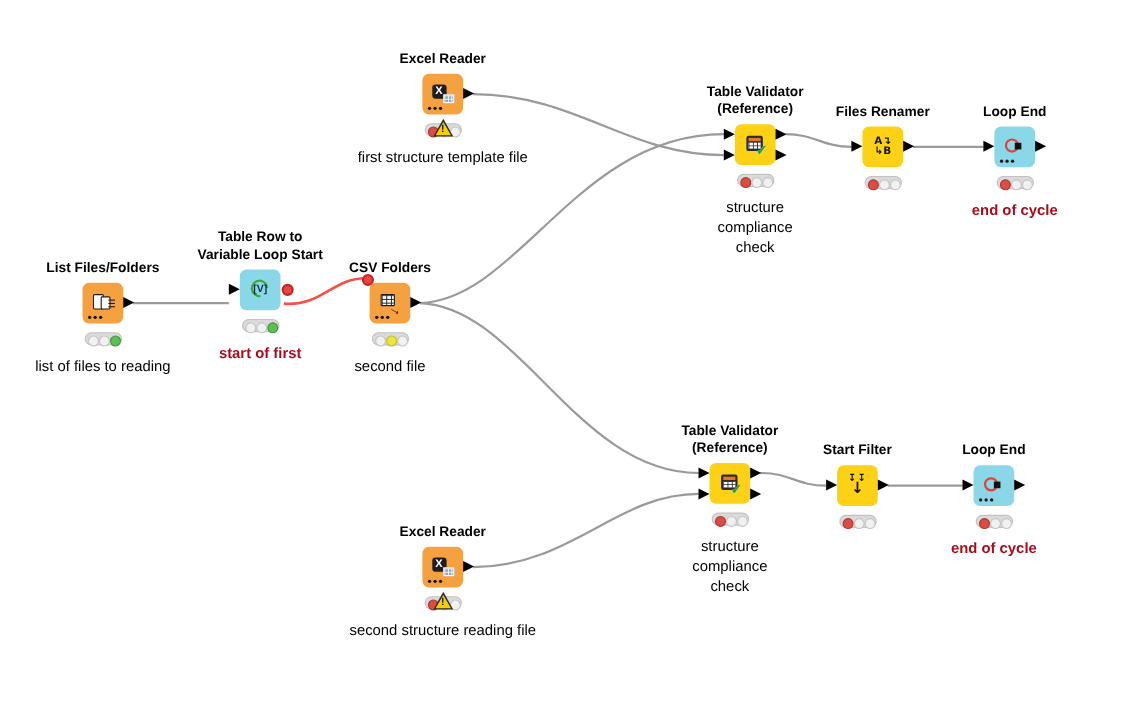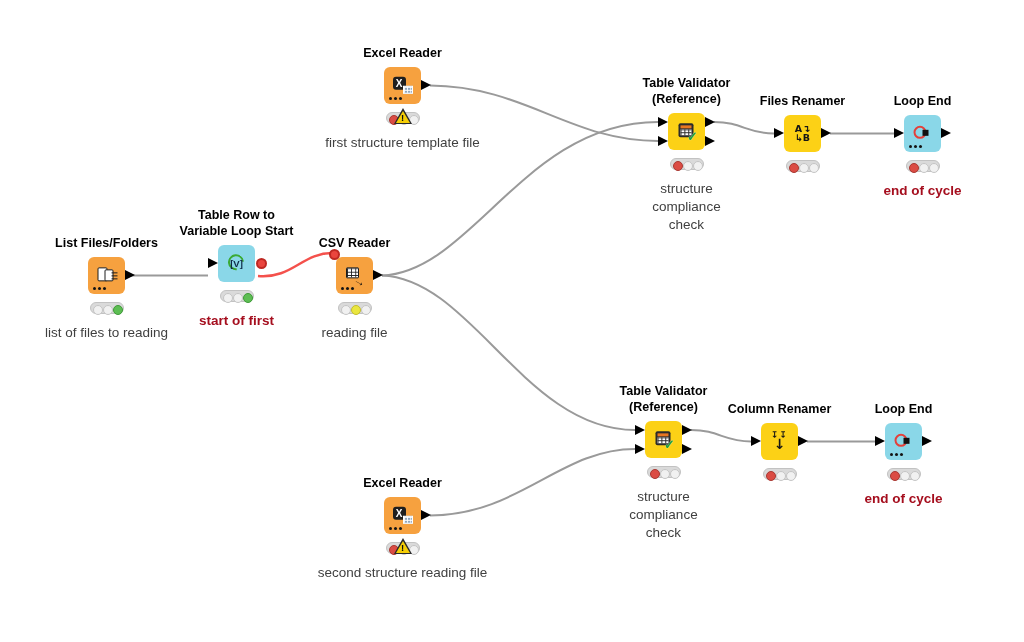--- a/index.html
+++ b/index.html
@@ -13,21 +13,21 @@
   .node{position:absolute;width:37px;height:37px;border-radius:6px;z-index:2;}
   .src{background:#F6A13F;}
   .man{background:#FCD116;}
   .loop{background:#8AD7E8;}
 
   .title{position:absolute;left:50%;transform:translateX(-50%);width:max-content;
          white-space:pre-line;text-align:center;font-weight:bold;font-size:12.5px;
          line-height:16px;color:#000;}
   .t1{top:-22px;} .t2{top:-38px;}
   .nlabel{position:absolute;top:67px;left:50%;transform:translateX(-50%);width:max-content;
-          font-size:13.5px;line-height:18px;color:#404040;white-space:pre-line;text-align:center;}
+          font-size:13.5px;line-height:18px;color:#000000;white-space:pre-line;text-align:center;}
   .nlabel.red{color:#A50E1E;font-weight:bold;}
 
   .pill{position:absolute;top:45px;left:50%;transform:translateX(-50%);width:34px;height:12px;
         border-radius:6px;background:#DADADA;border:1px solid #C2C2C2;box-sizing:border-box;}
   .led{position:absolute;top:1.5px;width:8px;height:8px;border-radius:50%;
        background:#F1F1F1;border:0.5px solid #C5C5C5;}
   .led.l1{left:2.5px;} .led.l2{left:12.5px;} .led.l3{left:22.5px;}
   .led.on-red{background:#DB4C44;border-color:#A83832;}
   .led.on-green{background:#5DBE53;border-color:#3F9A38;}
   .led.on-yellow{background:#EAE63F;border-color:#C4BE2B;}
@@ -117,21 +117,21 @@
     <path class="wire" d="M 382 275.5 C 472 272 525 122 658 122"></path>
     <path class="wire" d="M 382 275.5 C 472 279 525 430 635 430"></path>
     <path class="wire" d="M 430 85.5 C 525 86 570 141 658 141"></path>
     <path class="wire" d="M 714 122 C 742 122 747 133.5 774 133.5"></path>
     <path class="wire" d="M 830 133.5 L 894 133.5"></path>
     <path class="wire" d="M 430 515.5 C 520 515 560 449 635 449"></path>
     <path class="wire" d="M 691 430 C 719 430 724 441.5 751 441.5"></path>
     <path class="wire" d="M 807 441.5 L 875 441.5"></path>
   </svg>
 
-  <div class="node src" style="left:88px;top:257px">
+  <div class="node src" style="left:75px;top:257px">
     <div class="title t1">List Files/Folders</div>
     <span class="ic ic-lff">
       <span class="pg pg1"></span>
       <span class="pg pg2"></span>
       <span class="lffl"></span>
     </span>
     <span class="dots"></span>
     <span class="pout pc"></span>
     <div class="pill">
       <span class="led l1"></span>
@@ -152,34 +152,34 @@
     <span class="fv out"></span>
     <div class="pill">
       <span class="led l1"></span>
       <span class="led l2"></span>
       <span class="led l3 on-green"></span>
     </div>
     <div class="nlabel red">start of first</div>
   </div>
 
   <div class="node src" style="left:336px;top:257px">
-    <div class="title t1">CSV Reader</div>
+    <div class="title t1">CSV Folders</div>
     <span class="ic ic-csv">
       <span class="csv-t"></span>
       <span class="csv-a">→</span>
     </span>
     <span class="dots"></span>
     <span class="fv in"></span>
     <span class="pout pc"></span>
     <div class="pill">
       <span class="led l1"></span>
       <span class="led l2 on-yellow"></span>
       <span class="led l3"></span>
     </div>
-    <div class="nlabel">reading file</div>
+    <div class="nlabel">second file</div>
   </div>
 
   <div class="node src" style="left:384px;top:67px">
     <div class="title t1">Excel Reader</div>
     <span class="ic ic-excel">
       <span class="xb">X</span>
       <span class="xg"></span>
     </span>
     <span class="dots"></span>
     <span class="pout pc"></span>
@@ -268,21 +268,21 @@
       <span class="led l1 on-red"></span>
       <span class="led l2"></span>
       <span class="led l3"></span>
     </div>
     <div class="nlabel">structure
 compliance
 check</div>
   </div>
 
   <div class="node man" style="left:761px;top:423px">
-    <div class="title t1">Column Renamer</div>
+    <div class="title t1">Start Filter</div>
     <span class="ic ic-fil">
       <div class="fil1">↧↧</div>
       <div class="fil2">↓</div>
     </span>
     <span class="pin pc"></span>
     <span class="pout pc"></span>
     <div class="pill">
       <span class="led l1 on-red"></span>
       <span class="led l2"></span>
       <span class="led l3"></span>

